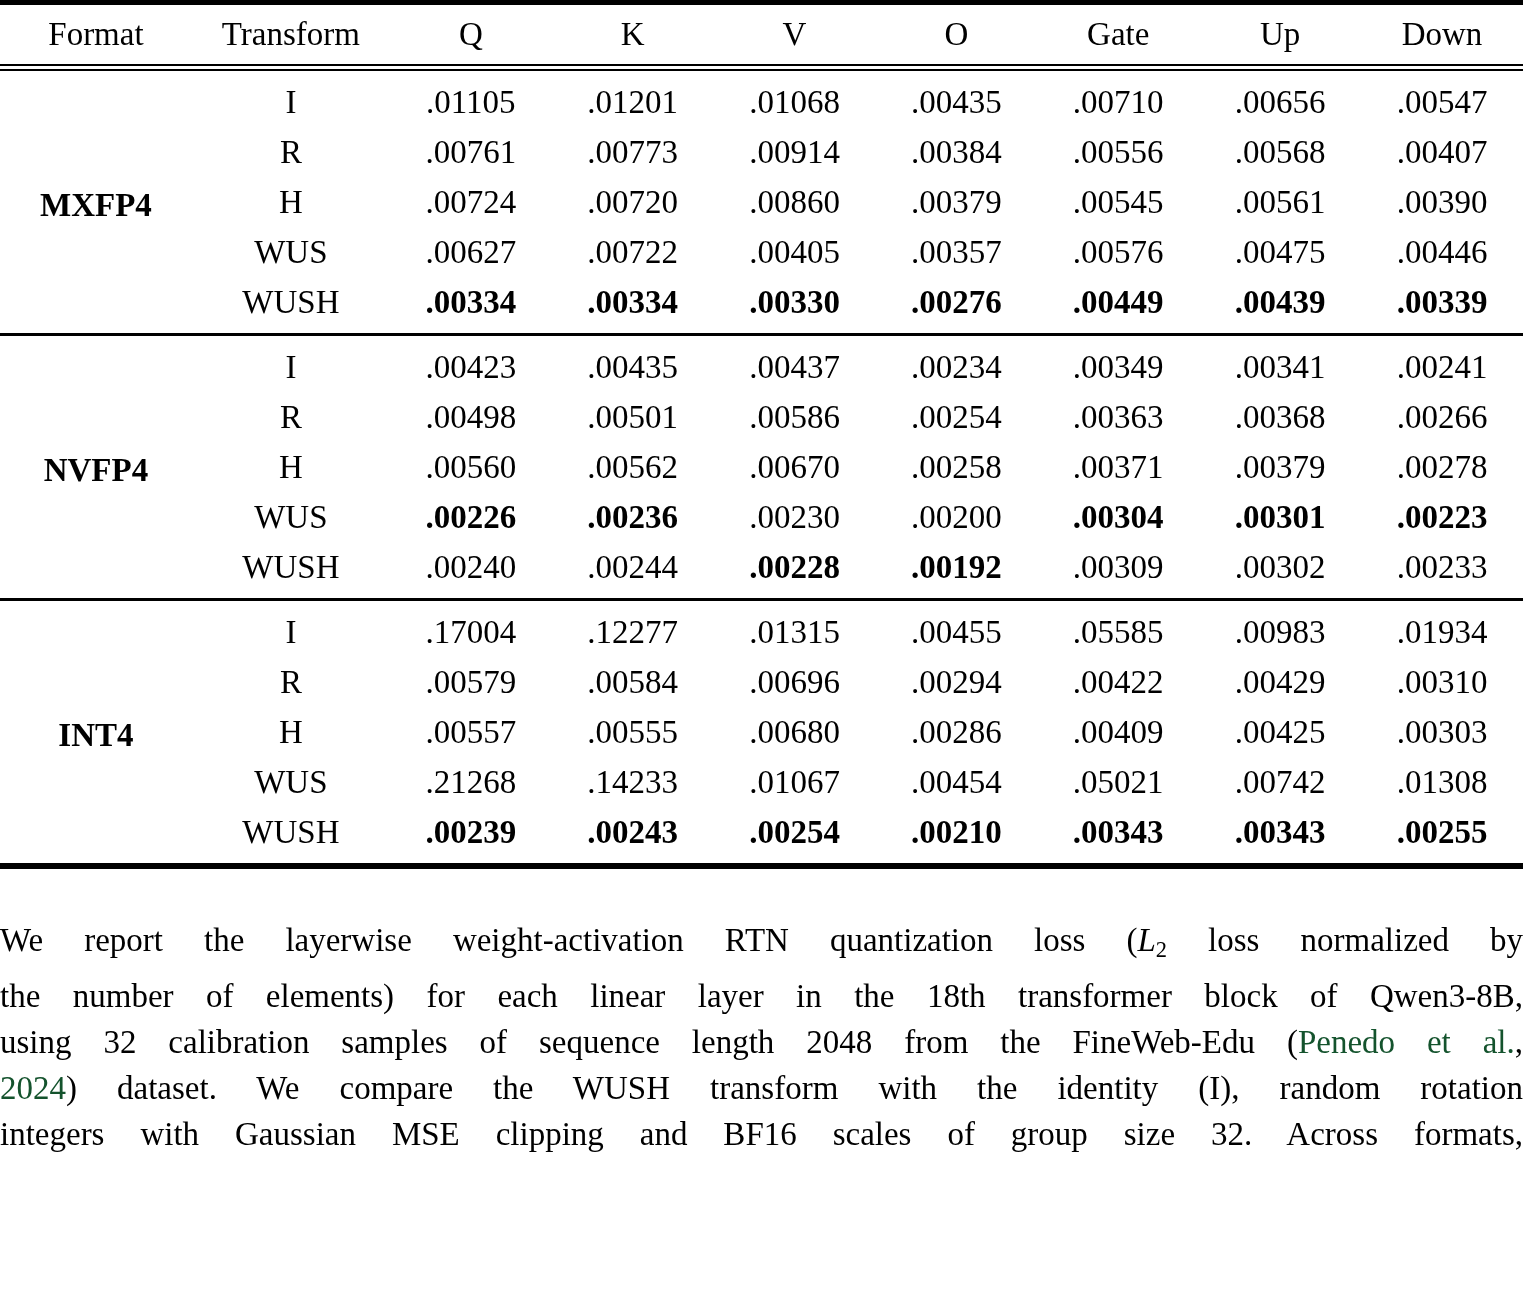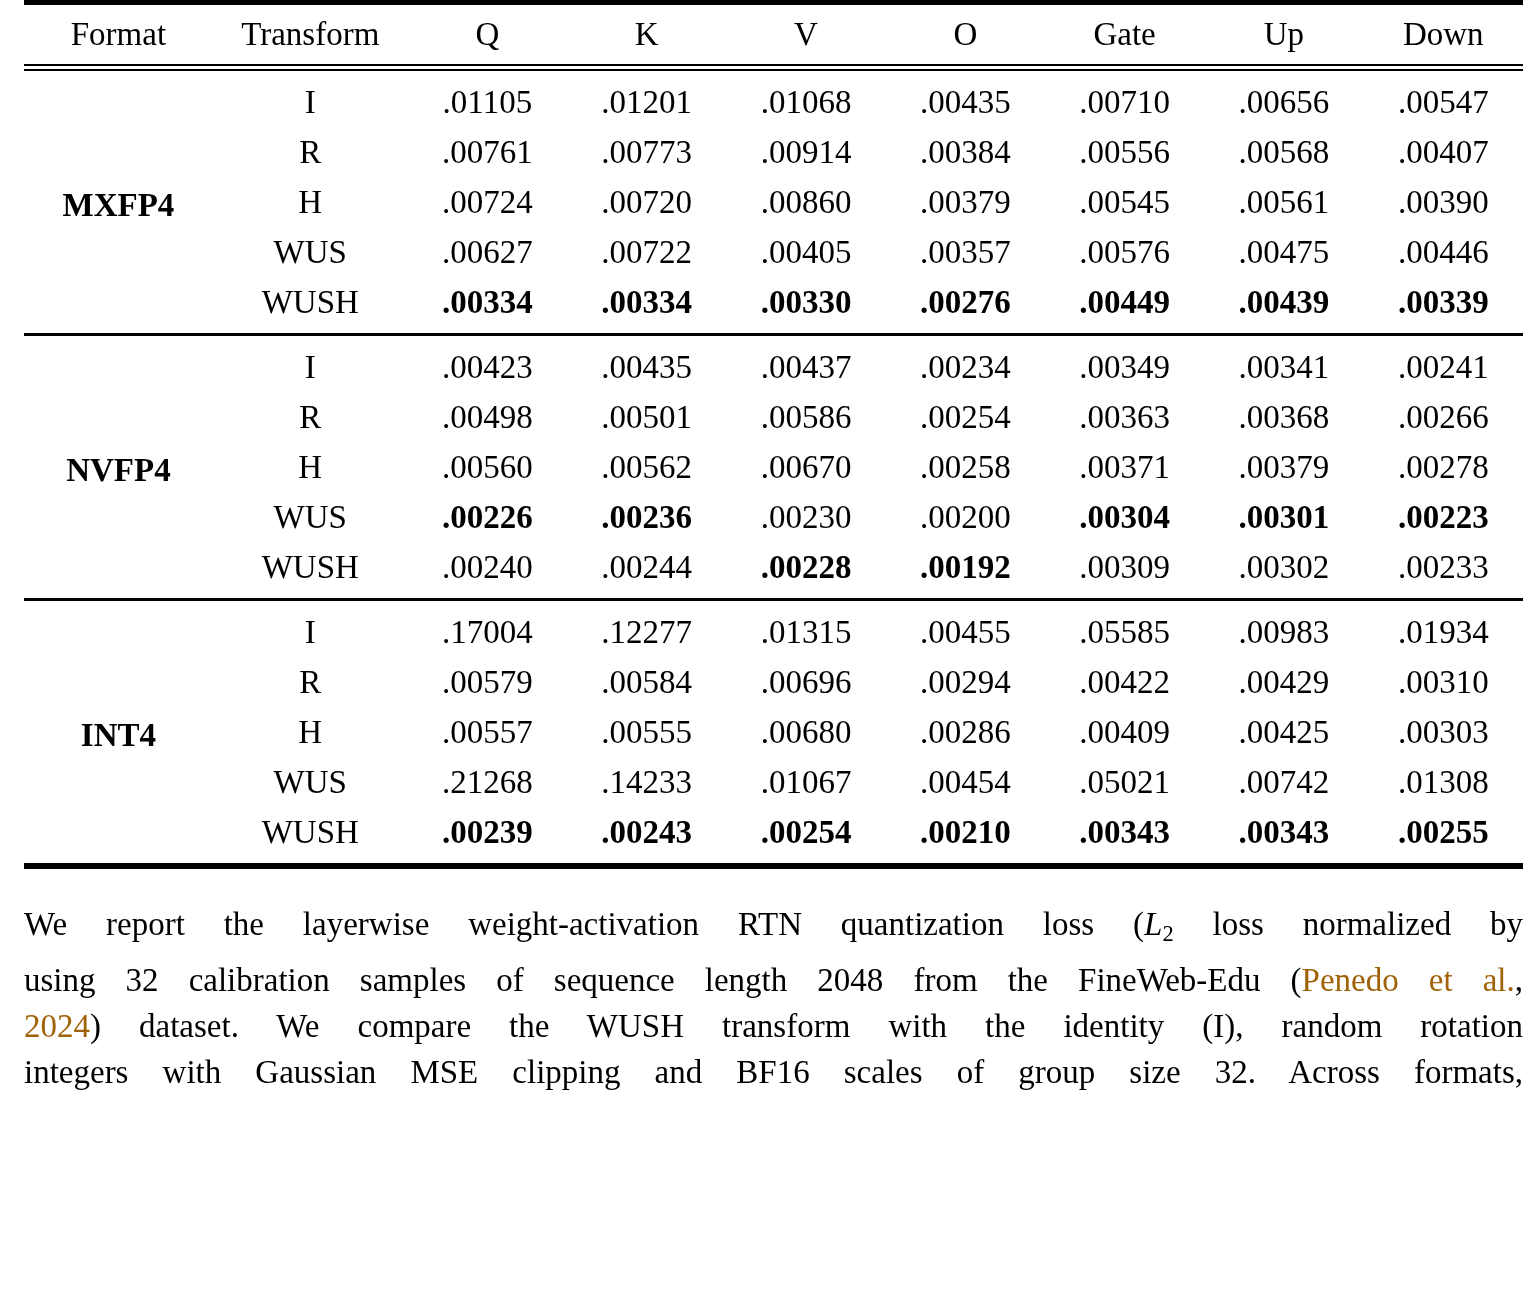--- a/index.html
+++ b/index.html
@@ -8,21 +8,20 @@
     background: #ffffff;
   }
   .page {
     width: 1523px;
     height: 1307px;
     background: #ffffff;
     color: #000000;
     font-family: "Liberation Serif", "DejaVu Serif", serif;
     overflow: hidden;
     box-sizing: border-box;
-    padding-left: 24px;
   }
 
   
   table.loss-table {
     width: 100%;
     border-collapse: collapse;
     table-layout: fixed;
     border-top: 5px solid #000;
     border-bottom: 6px solid #000;
     font-size: 33px;
@@ -56,42 +55,42 @@
   }
   table.loss-table td.bold {
     font-weight: bold;
     text-align: center;
   }
   table.loss-table tbody tr:first-child td { padding-top: 6px; }
   table.loss-table tbody tr:last-child td  { padding-bottom: 6px; }
 
   
   .caption {
-    margin-top: 32px;
+    margin-top: 48px;
     font-size: 33px;
     line-height: 46px;
     color: #000;
   }
   .cap-line {
     width: 100%;
   }
   .cap-line.justify {
     text-align: justify;
     text-align-last: justify;
     text-justify: inter-word;
   }
   .cap-line.last {
     text-align: left;
   }
   .seg-italic { font-style: italic; }
   .seg-sub {
     font-size: 68%;
     vertical-align: -6px;
   }
-  .seg-green { color: #a16207; text-decoration: none; cursor: pointer; }
+  .seg-green { color: #14532d; text-decoration: none; cursor: pointer; }
   .seg-red   { color: #ee1b1e; text-decoration: none; cursor: pointer; }
 </style>
 </head>
 <body>
 
 <div class="page">
 
   <table class="loss-table">
     <colgroup>
       <col class="c-format">
@@ -275,19 +274,20 @@
           <td class="bold">.00343</td>
           <td class="bold">.00343</td>
           <td class="bold">.00255</td>
         </tr>
       </tbody>
     </table>
 
   <div class="caption">
 
   <div class="cap-line justify"><span>We report the layerwise weight-activation RTN quantization loss (</span><span class="seg-italic">L</span><span class="seg-sub">2</span><span> loss normalized by</span></div>
+      <div class="cap-line justify"><span>the number of elements) for each linear layer in the 18th transformer block of Qwen3-8B,</span></div>
       <div class="cap-line justify"><span>using 32 calibration samples of sequence length 2048 from the FineWeb-Edu (</span><span class="seg-green">Penedo et al.</span><span>,</span></div>
       <div class="cap-line justify"><span class="seg-green">2024</span><span>) dataset. We compare the WUSH transform with the identity (I), random rotation</span></div>
       <div class="cap-line justify"><span>integers with Gaussian MSE clipping and BF16 scales of group size 32. Across formats,</span></div>
       <div class="cap-line last"></div>
     </div>
 
 </div>
 
 </body></html>

